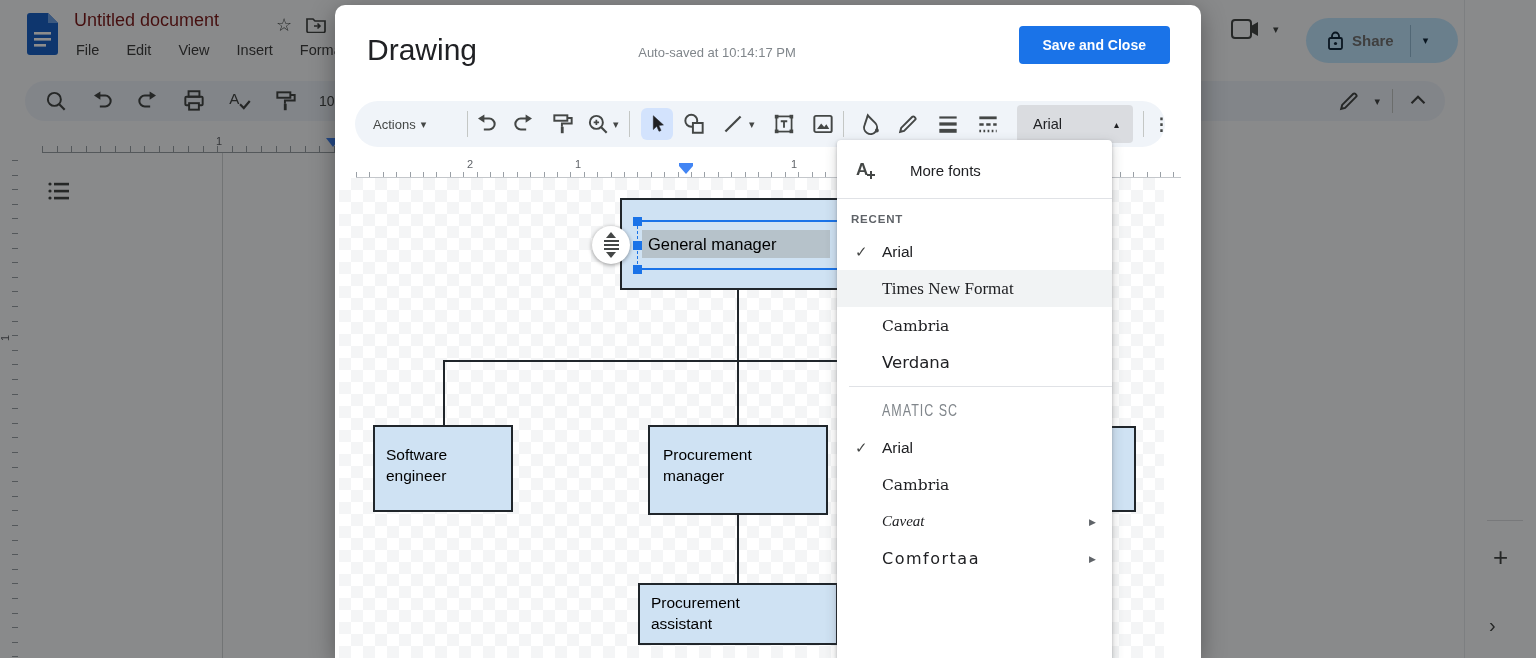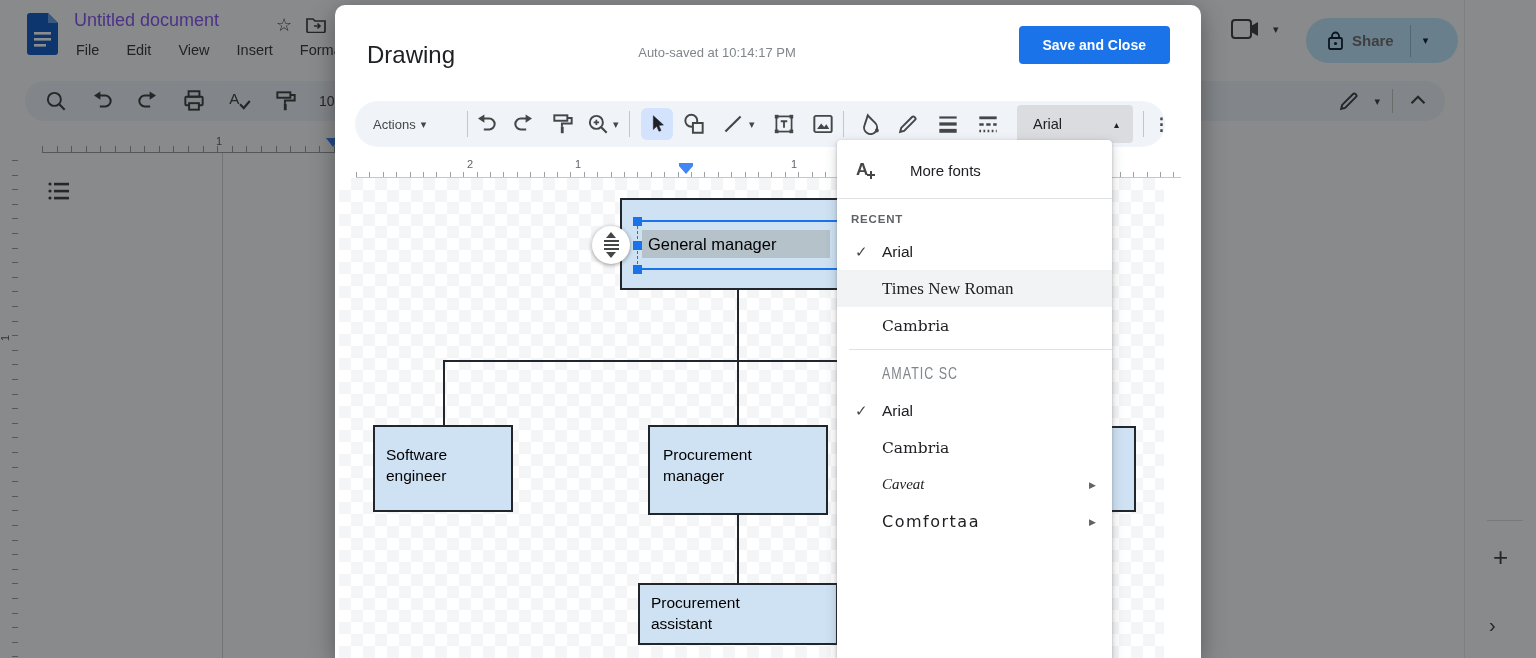--- a/index.html
+++ b/index.html
@@ -3,21 +3,21 @@
 <meta charset="utf-8">
 <style>
   * { box-sizing: border-box; margin: 0; padding: 0; }
   html,body { width:1536px; height:658px; overflow:hidden; }
   body { font-family:"Liberation Sans", sans-serif; position:relative; background:#f9fbfd; }
   .abs { position:absolute; }
 
   
   #bg { position:absolute; inset:0; background:#f9fbfd; }
   .docs-icon { left:27px; top:13px; width:31px; height:42px; }
-  .doc-title { left:74px; top:10px; font-size:18px; color:#8b5cf6; }
+  .doc-title { left:74px; top:10px; font-size:18px; color:#7f1d1d; }
   .title-icons { left:276px; top:14px; color:#444746; font-size:18px; display:flex; gap:14px; align-items:center; }
   .menubar { left:76px; top:42px; display:flex; gap:27px; font-size:14.5px; color:#404040; }
   .main-toolbar { left:25px; top:81px; width:1420px; height:40px; background:#edf2fa; border-radius:20px; }
   .mt-left { position:absolute; left:18px; top:0; height:40px; display:flex; align-items:center; gap:20px; color:#444746; }
   .mt-right { position:absolute; right:14px; top:0; height:40px; display:flex; align-items:center; gap:12px; color:#444746; }
   .zoom-ctl { display:flex; align-items:center; gap:6px; font-size:14px; color:#444746; }
   .caret { font-size:11px; color:#444746; }
   .vsep { width:1px; height:24px; background:#c4c7c5; }
   
   .bg-ruler-line { left:42px; top:152px; width:295px; height:1px; background:#9aa0a6; }
@@ -44,21 +44,21 @@
   .sp-div { left:1486px; top:520px; width:36px; height:1px; background:#dadce0; }
   .sp-plus { left:1492px; top:542px; font-size:26px; color:#444746; font-weight:300; }
   .sp-chev { left:1488px; top:614px; font-size:20px; color:#444746; }
 
   
   #overlay { position:absolute; inset:0; background:rgba(0,0,0,0.45); z-index:50; }
 
   
   #dialog { position:absolute; left:335px; top:5px; width:866px; height:653px; background:#fff;
       border-radius:10px 10px 0 0; z-index:100; box-shadow:0 6px 24px rgba(0,0,0,.35); }
-  .dlg-title { left:32px; top:28px; font-size:24px; color:#202124;margin-top:8px; }
+  .dlg-title { left:32px; top:28px; font-size:30px; color:#202124; }
   .dlg-autosave { left:282px; top:40px; width:200px; text-align:center; font-size:13px; color:#80868b; }
   .save-btn { right:31px; top:21px; height:38px; line-height:38px; padding:0 24px; background:#1a73e8; color:#fff;
       font-size:14px; font-weight:bold; border-radius:4px; border:none; cursor:pointer; }
 
   
   .dtoolbar { left:20px; top:96px; width:810px; height:46px; background:#f0f4f9; border-radius:23px; }
   .dtoolbar .abs { top:50%; transform:translateY(-50%); }
   .dt-actions { left:18px; display:flex; align-items:center; gap:5px; font-size:13px; color:#444746; }
   .dt-sep { width:1px; height:26px; background:#c4c7c5; }
   .dt-icon { width:26px; height:26px; color:#444746; display:flex; align-items:center; justify-content:center; }
@@ -392,25 +392,29 @@
     </div>
     <div class="menu-div1"></div>
     <div class="recent-h">RECENT</div>
 
     <div class="mi">
       <span class="chk">✓</span>
       <span class="nm f-arial">Arial</span>
     </div>
     <div class="mi hl">
       <span class="chk"></span>
-      <span class="nm f-tnr">Times New Roman</span>
+      <span class="nm f-tnr">Times New Format</span>
     </div>
     <div class="mi">
       <span class="chk"></span>
       <span class="nm f-cambria">Cambria</span>
+    </div>
+    <div class="mi">
+      <span class="chk"></span>
+      <span class="nm f-verdana">Verdana</span>
     </div>
 
     <div class="menu-div2"></div>
 
     <div class="mi">
       <span class="chk"></span>
       <span class="nm f-amatic">AMATIC SC</span>
     </div>
     <div class="mi">
       <span class="chk">✓</span>

